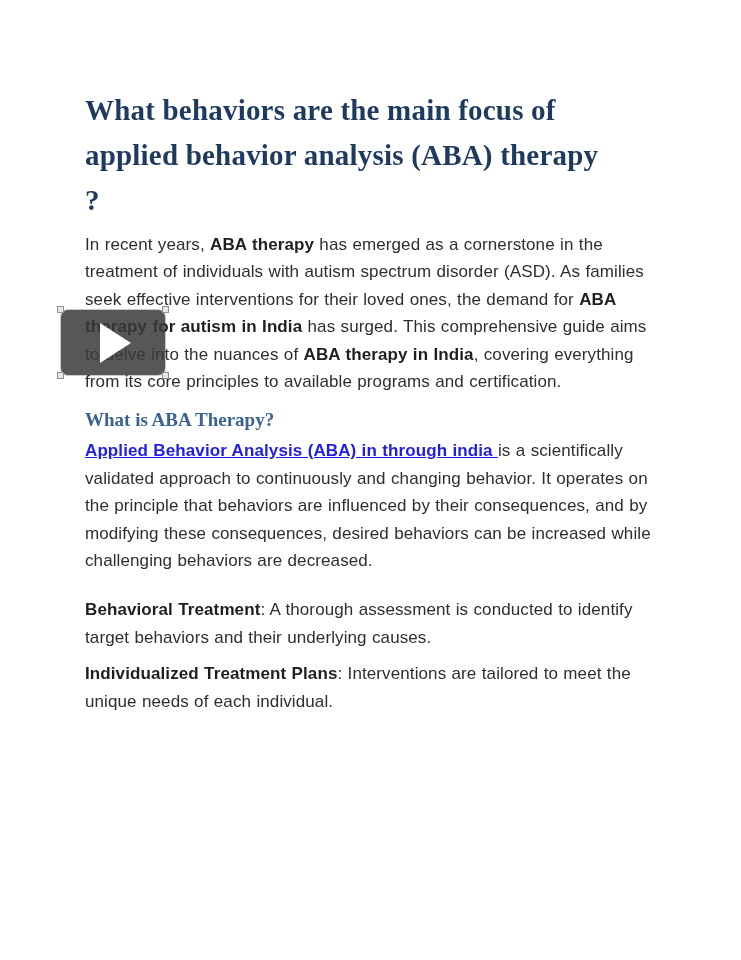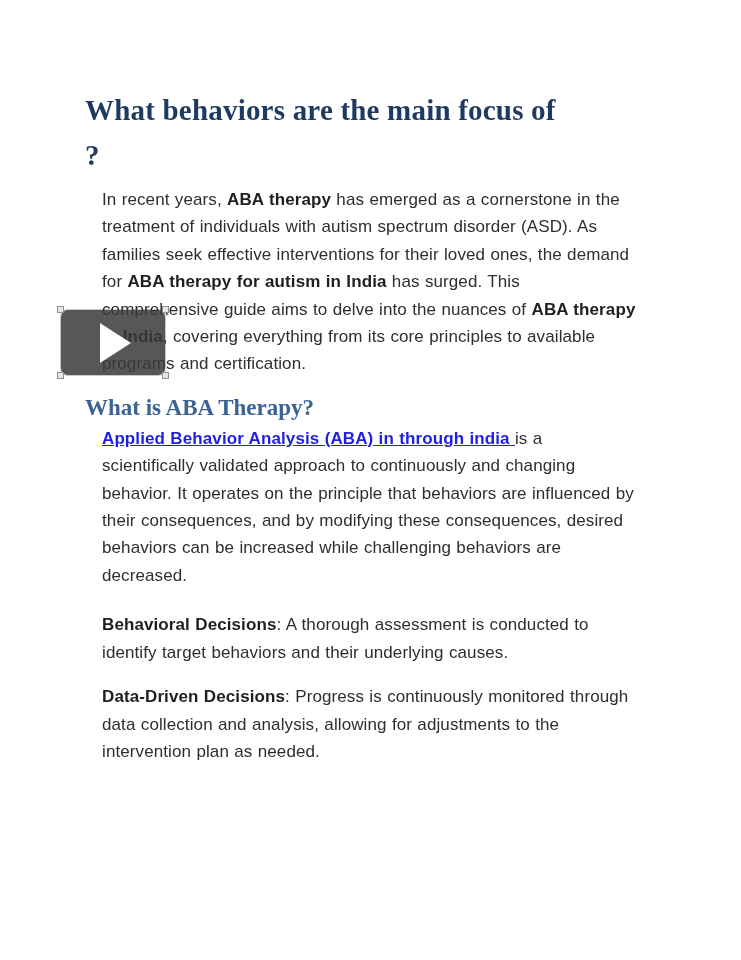--- a/index.html
+++ b/index.html
@@ -4,26 +4,26 @@
 <style>
   html,body{margin:0;padding:0;}
   body{background:#ffffff;font-family:"Liberation Sans","DejaVu Sans",sans-serif;}
   .page{position:relative;width:741px;height:960px;background:var(--page-bg,#fff);overflow:hidden;}
   .content{position:absolute;left:85px;top:0;width:568px;color:var(--body-text,#2e2e2e);}
 
   h1{margin:88px 0 0;font-family:"Liberation Serif","DejaVu Serif",serif;
      font-weight:700;font-size:29px;line-height:45px;color:var(--title,#1f3a5f);letter-spacing:.2px;}
   .tline{display:block;}
 
-  .body{font-size:17px;line-height:27.4px;margin:17px;letter-spacing:.1px;word-spacing:.5px;}
+  .body{font-size:17px;line-height:27.4px;margin:0;letter-spacing:.1px;word-spacing:.5px;}
   p.intro{margin-top:8px;}
   .b{font-weight:700;color:#1f1f1f;}
 
   h2{margin:12px 0 0;font-family:"Liberation Serif","DejaVu Serif",serif;
-     font-weight:700;font-size:23px;line-height:25px;color:var(--section-heading,#3a6292);}
+     font-weight:700;font-size:19px;line-height:25px;color:var(--section-heading,#3a6292);}
   p.def{margin-top:5px;}
   h3{margin:6px 0 0;font-family:"Liberation Serif","DejaVu Serif",serif;
      font-weight:700;font-size:19.5px;line-height:25px;color:var(--subheading,#1a1a1a);}
   p.principle{margin-top:9px;}
   p.principle.first{margin-top:22px;}
 
   a.link{color:var(--link,#1e1ee6);font-weight:700;text-decoration:underline;cursor:pointer;}
 
   .video-overlay{position:absolute;left:61px;top:310px;width:104px;height:65px;cursor:pointer;}
   .overlay-bg{position:absolute;inset:0;background:var(--overlay-bg,#3a3a3a);opacity:.85;border-radius:7px;
@@ -37,34 +37,35 @@
   .handle.bl{left:-4px;bottom:-4px;}.handle.br{right:-4px;bottom:-4px;}
 </style>
 </head>
 <body>
 
 <div class="page">
   <div class="content">
 
     <h1>
       <span class="tline">What behaviors are the main focus of</span>
+      <span class="tline">applied behavior analysis (ABA) therapy</span>
       <span class="tline">?</span>
     </h1>
 
     <p class="body intro"><span>In recent years, </span><span class="b">ABA therapy</span><span> has emerged as a cornerstone in the treatment of individuals with autism spectrum disorder (ASD). As families seek effective interventions for their loved ones, the demand for </span><span class="b">ABA therapy for autism in India</span><span> has surged. This comprehensive guide aims to delve into the nuances of </span><span class="b">ABA therapy in India</span><span>, covering everything from its core principles to available programs and certification.</span></p>
 
     <h2>What is ABA Therapy?</h2>
 
     <p class="body def"><a class="link" href="#">Applied Behavior Analysis (ABA) in through  india </a><span>is a scientifically validated approach to continuously and changing behavior. It operates on the principle that behaviors are influenced by their consequences, and by modifying these consequences, desired behaviors can be increased while challenging behaviors are decreased.</span></p>
 
 
-    <p class="body principle first"><span class="b">Behavioral Decisions</span><span>: A thorough assessment is conducted to identify target behaviors and their underlying causes.</span></p>
+    <p class="body principle first"><span class="b">Behavioral Treatment</span><span>: A thorough assessment is conducted to identify target behaviors and their underlying causes.</span></p>
 
+    <p class="body principle"><span class="b">Individualized Treatment Plans</span><span>: Interventions are tailored to meet the unique needs of each individual.</span></p>
 
-    <p class="body principle"><span class="b">Data-Driven Decisions</span><span>: Progress is continuously monitored through data collection and analysis, allowing for adjustments to the intervention plan as needed.</span></p>
 
   </div>
 
   <div class="video-overlay">
     <div class="overlay-bg"></div>
     <div class="play-triangle"></div>
     <div class="handle tl"></div>
     <div class="handle tr"></div>
     <div class="handle bl"></div>
     <div class="handle br"></div>

